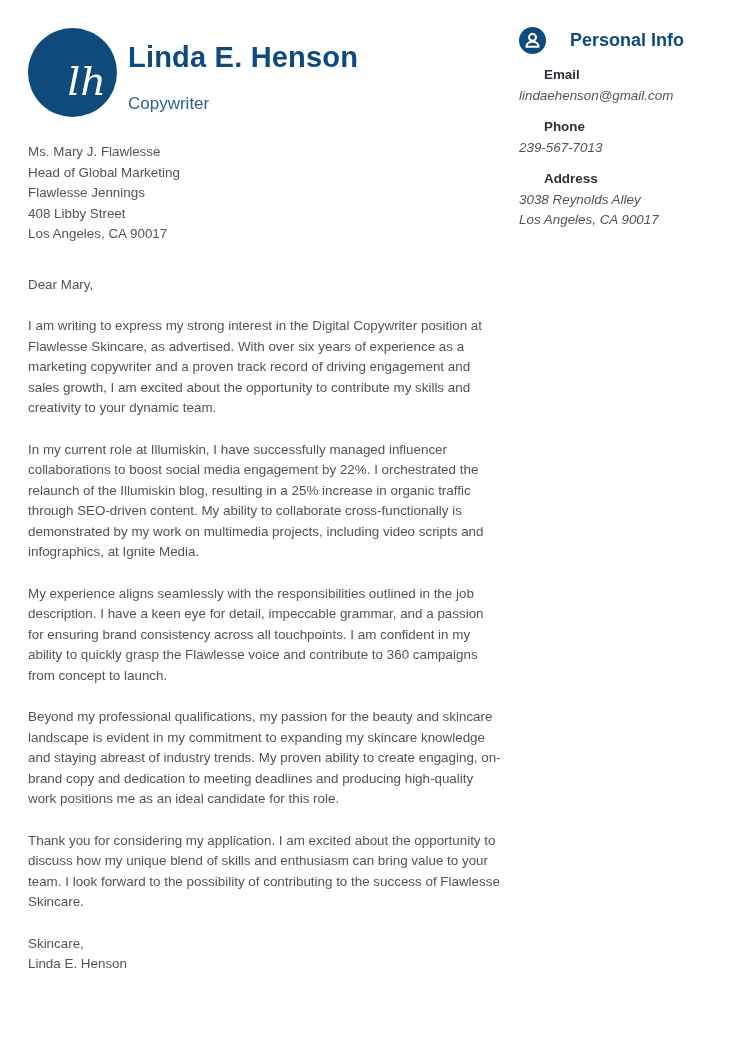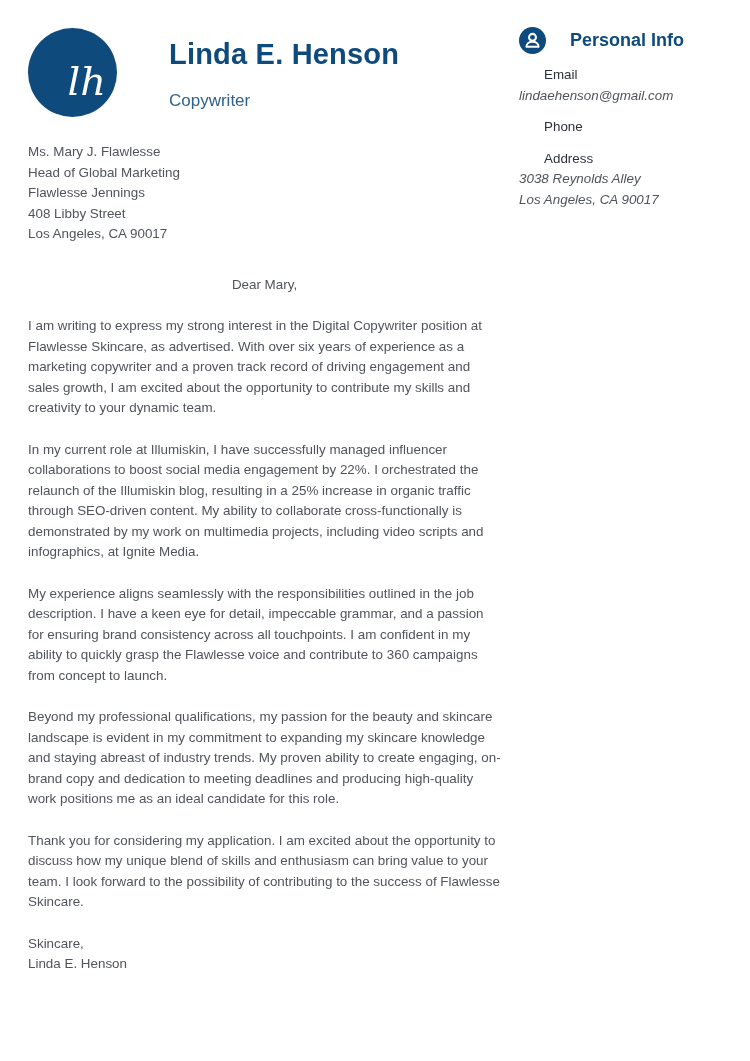--- a/index.html
+++ b/index.html
@@ -15,21 +15,21 @@
     position:relative;
     width:750px;height:1061px;
     background:#ffffff;
     overflow:hidden;
   }
   
   .main-col{
     position:absolute;left:28px;top:28px;width:473px;
   }
   .header{
-    display:flex;align-items:flex-start;height:89px;margin-bottom:25px;gap:41px;
+    display:flex;align-items:center;height:89px;margin-bottom:25px;
   }
   .avatar{
     position:relative;flex:0 0 89px;width:89px;height:89px;border-radius:50%;
     background:var(--brand-navy,#0f4a7d);
   }
   .avatar .initials{
     position:absolute;left:66%;top:60%;transform:translate(-50%,-50%);
     font-family:"DejaVu Serif",serif;font-style:italic;
     font-size:40px;color:#ffffff;line-height:1;
   }
@@ -38,36 +38,36 @@
     font-size:29px;font-weight:bold;color:var(--brand-navy,#0f4a7d);
     letter-spacing:.2px;line-height:1.1;
   }
   .job-title{
     margin-top:20px;font-size:17px;color:var(--title-blue,#2e618c);line-height:1.2;
   }
   .letter{
     font-size:13.4px;line-height:20.5px;color:var(--body-text,#50545b);
   }
   .letter .recipient{margin-top:21px;}
-  .letter .salutation{margin-top:30px;text-align:center;}
+  .letter .salutation{margin-top:30px;}
   .letter p.body-par{margin:21px 0 0 0;}
   .letter .closing{margin-top:21px;}
   
   .sidebar{
     position:absolute;left:519px;top:27px;width:206px;
   }
   .sidebar-heading{
     display:flex;align-items:center;gap:24px;
   }
   .sidebar-heading .heading-text{
     font-size:18px;font-weight:bold;color:var(--brand-navy,#0f4a7d);
   }
   .icon-wrap{width:27px;height:27px;flex:0 0 27px;}
   .info-group{margin-top:11px;font-size:13.4px;line-height:20.5px;}
-  .info-label{font-weight:normal;color:var(--label-text,#2c323b);padding-left:25px;}
+  .info-label{font-weight:bold;color:var(--label-text,#2c323b);padding-left:25px;}
   .info-value{color:var(--body-text,#50545b);font-style:italic;}
 </style>
 </head>
 <body>
 
 <div class="page">
 
   <div class="main-col">
 
     <div class="header">
@@ -117,20 +117,21 @@
       <span class="heading-text">Personal Info</span>
     </div>
 
     <div class="info-group">
       <div class="info-label">Email</div>
       <div class="info-value">lindaehenson@gmail.com</div>
     </div>
 
     <div class="info-group">
       <div class="info-label">Phone</div>
+      <div class="info-value">239-567-7013</div>
     </div>
 
     <div class="info-group">
       <div class="info-label">Address</div>
       <div class="info-value">3038 Reynolds Alley</div>
       <div class="info-value">Los Angeles, CA 90017</div>
     </div>
   </div>
 
 </div>

